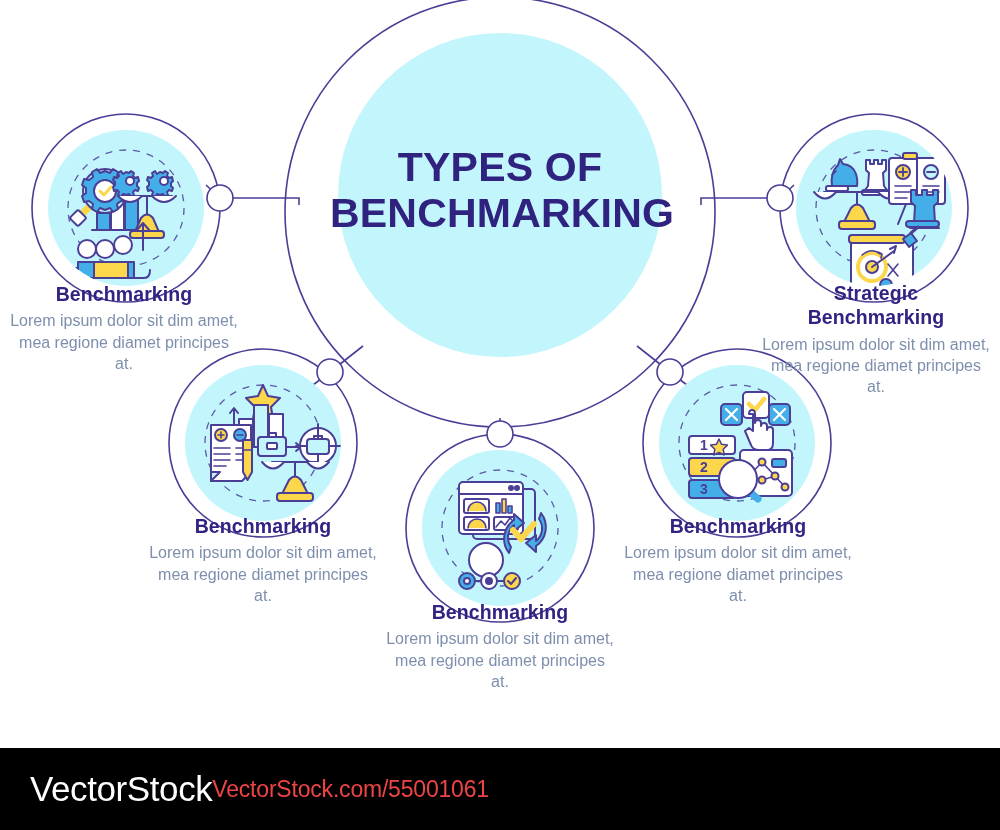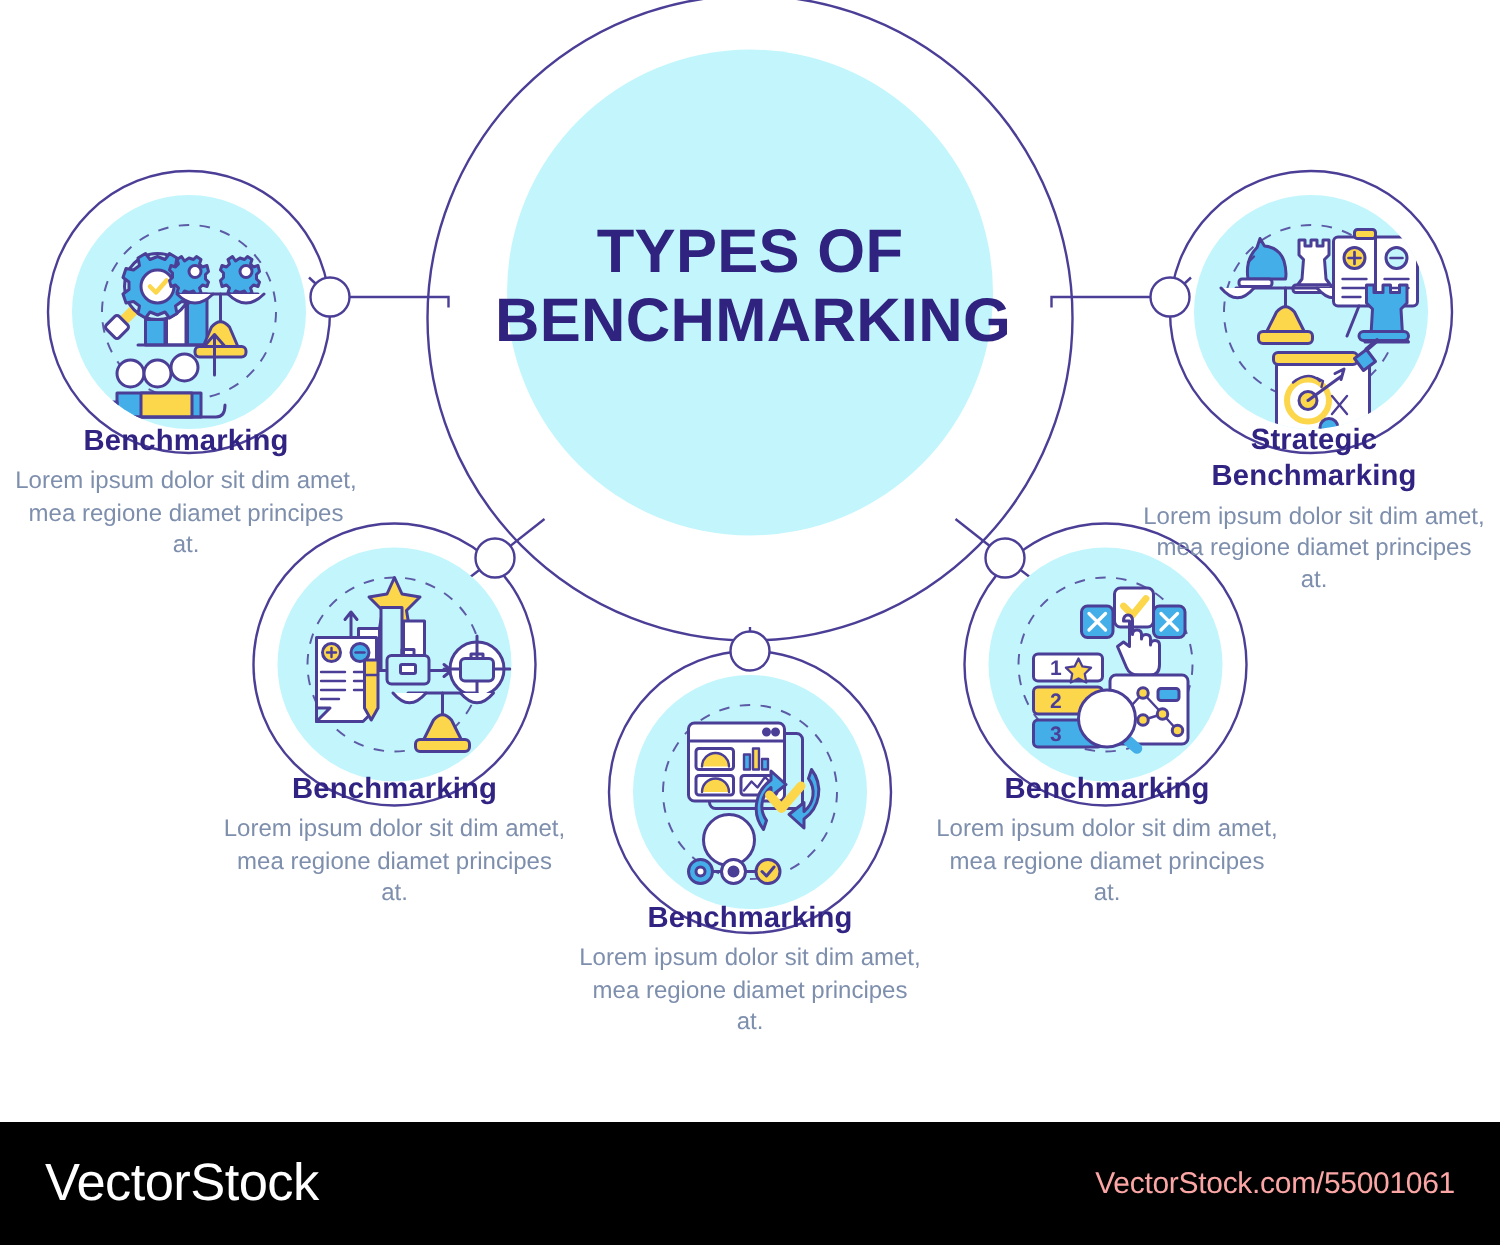--- a/index.html
+++ b/index.html
@@ -82,34 +82,33 @@
   
   .footer {
     position: absolute;
     left: 0;
     top: 748px;
     width: 1000px;
     height: 82px;
     background: #000000;
     display: flex;
     align-items: center;
-    justify-content: space-between;
     box-sizing: border-box;
     padding: 0 30px;
   }
   .footer .brand {
     color: #ffffff;
     font-size: 35px;
     font-weight: 400;
     letter-spacing: -0.4px;
     font-family: "Liberation Sans", sans-serif;
   }
   .footer .url {
-    color: #fca5a5;
-    font-size: 20px;
+    color: #ef4444;
+    font-size: 23px;
     font-weight: 400;
     letter-spacing: -0.2px;
     font-family: "Liberation Sans", sans-serif;
   }
 </style>
 </head>
 <body>
 
 <div id="stage">
 

